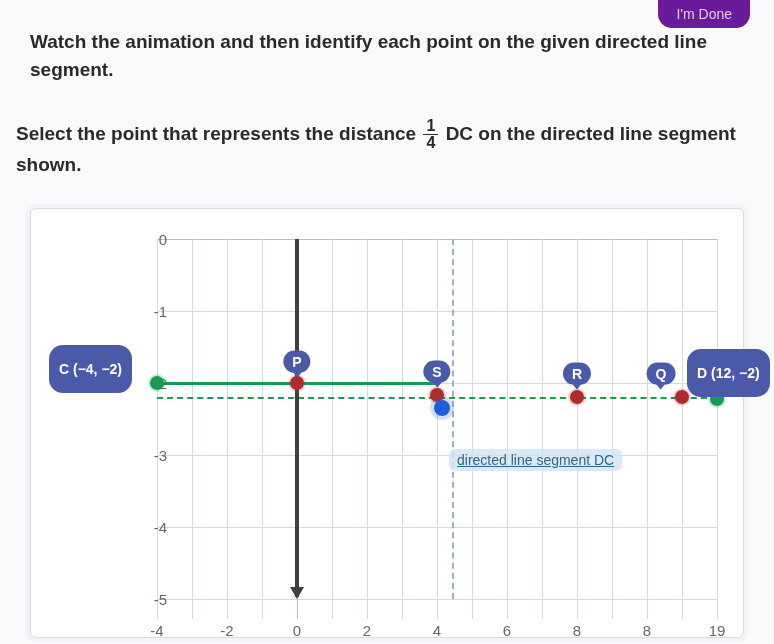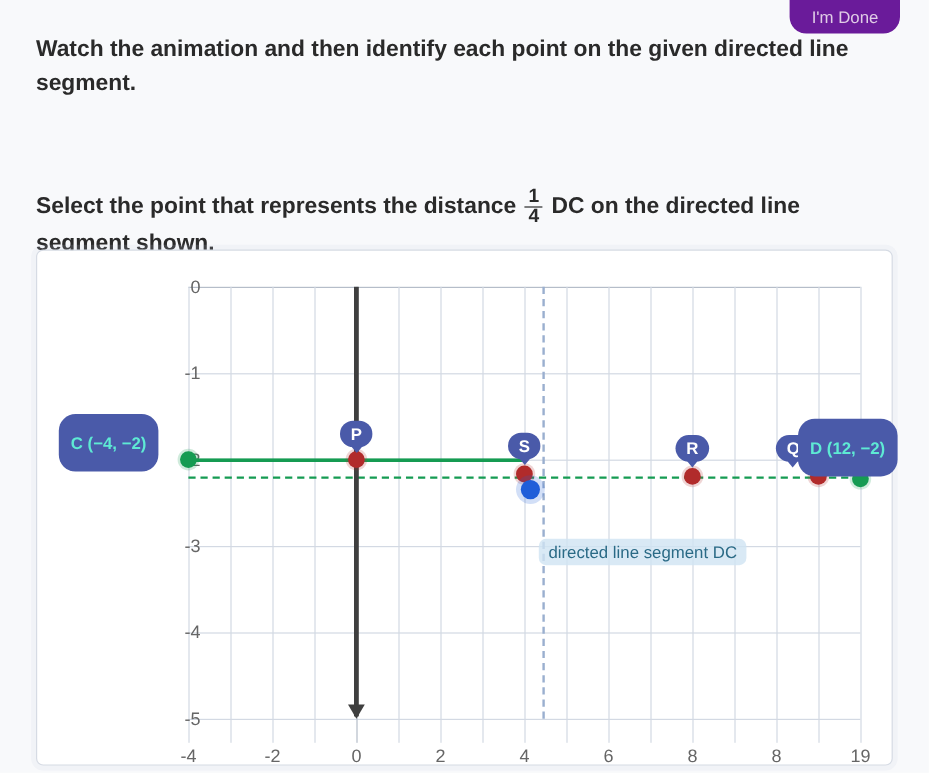--- a/index.html
+++ b/index.html
@@ -29,26 +29,25 @@
       top: 28px;
       left: 30px;
       right: 30px;
       font-size: 19px;
       font-weight: 700;
       line-height: 1.45;
     }
     .instruction2 {
       position: absolute;
       top: 118px;
-      left: 30px;
+      left: 16px;
       right: 30px;
       font-size: 19px;
       font-weight: 700;
       line-height: 1.5;
-      margin-top: 38px;
     }
     .fraction {
       display: inline-flex;
       flex-direction: column;
       vertical-align: middle;
       text-align: center;
       line-height: 1;
       margin: 0 2px;
     }
     .frac-num { font-size: 16px; border-bottom: 1.5px solid #2a2a2a; padding: 0 3px; }
@@ -114,21 +113,21 @@
       left: 50%;
       transform: translateX(-50%);
       width: 0; height: 0;
       border-left: 5px solid transparent;
       border-right: 5px solid transparent;
       border-top: 6px solid #4a5aa9;
     }
     .coord-bubble {
       position: absolute;
       background: #4a5aa9;
-      color: #5eead4;
+      color: #ffffff;
       font-size: 14px;
       font-weight: 600;
       padding: 16px 10px;
       border-radius: 14px;
       white-space: nowrap;
       transform: translateY(-50%);
     }
 
     .seg-line {
       position: absolute;
@@ -251,16 +250,16 @@
   <div class="bubble" style="left:406px; top:178px;">S</div>
   <div class="pt pt-blue" style="left:411px; top:199px;"></div>
 
   <div class="pt pt-red" style="left:546px; top:188px;"></div>
   <div class="bubble" style="left:546px; top:180px;">R</div>
 
   <div class="pt pt-red" style="left:651px; top:188px;"></div>
   <div class="bubble" style="left:630px; top:180px;">Q</div>
 
   <div class="pt pt-green" style="left:686px; top:190px;"></div>
-  <div class="coord-bubble" style="left:634px; top:164px;">D (12, −2)</div>
-
-  <div class="segment-label" style="left:418px; top:240px;">directed line segment DC</div>
+  <div class="coord-bubble" style="left:656px; top:164px;">D (12, −2)</div>
+
+  <div class="segment-label" style="left:418px; top:240px;text-decoration:underline;">directed line segment DC</div>
 </div>
 
 </body></html>

